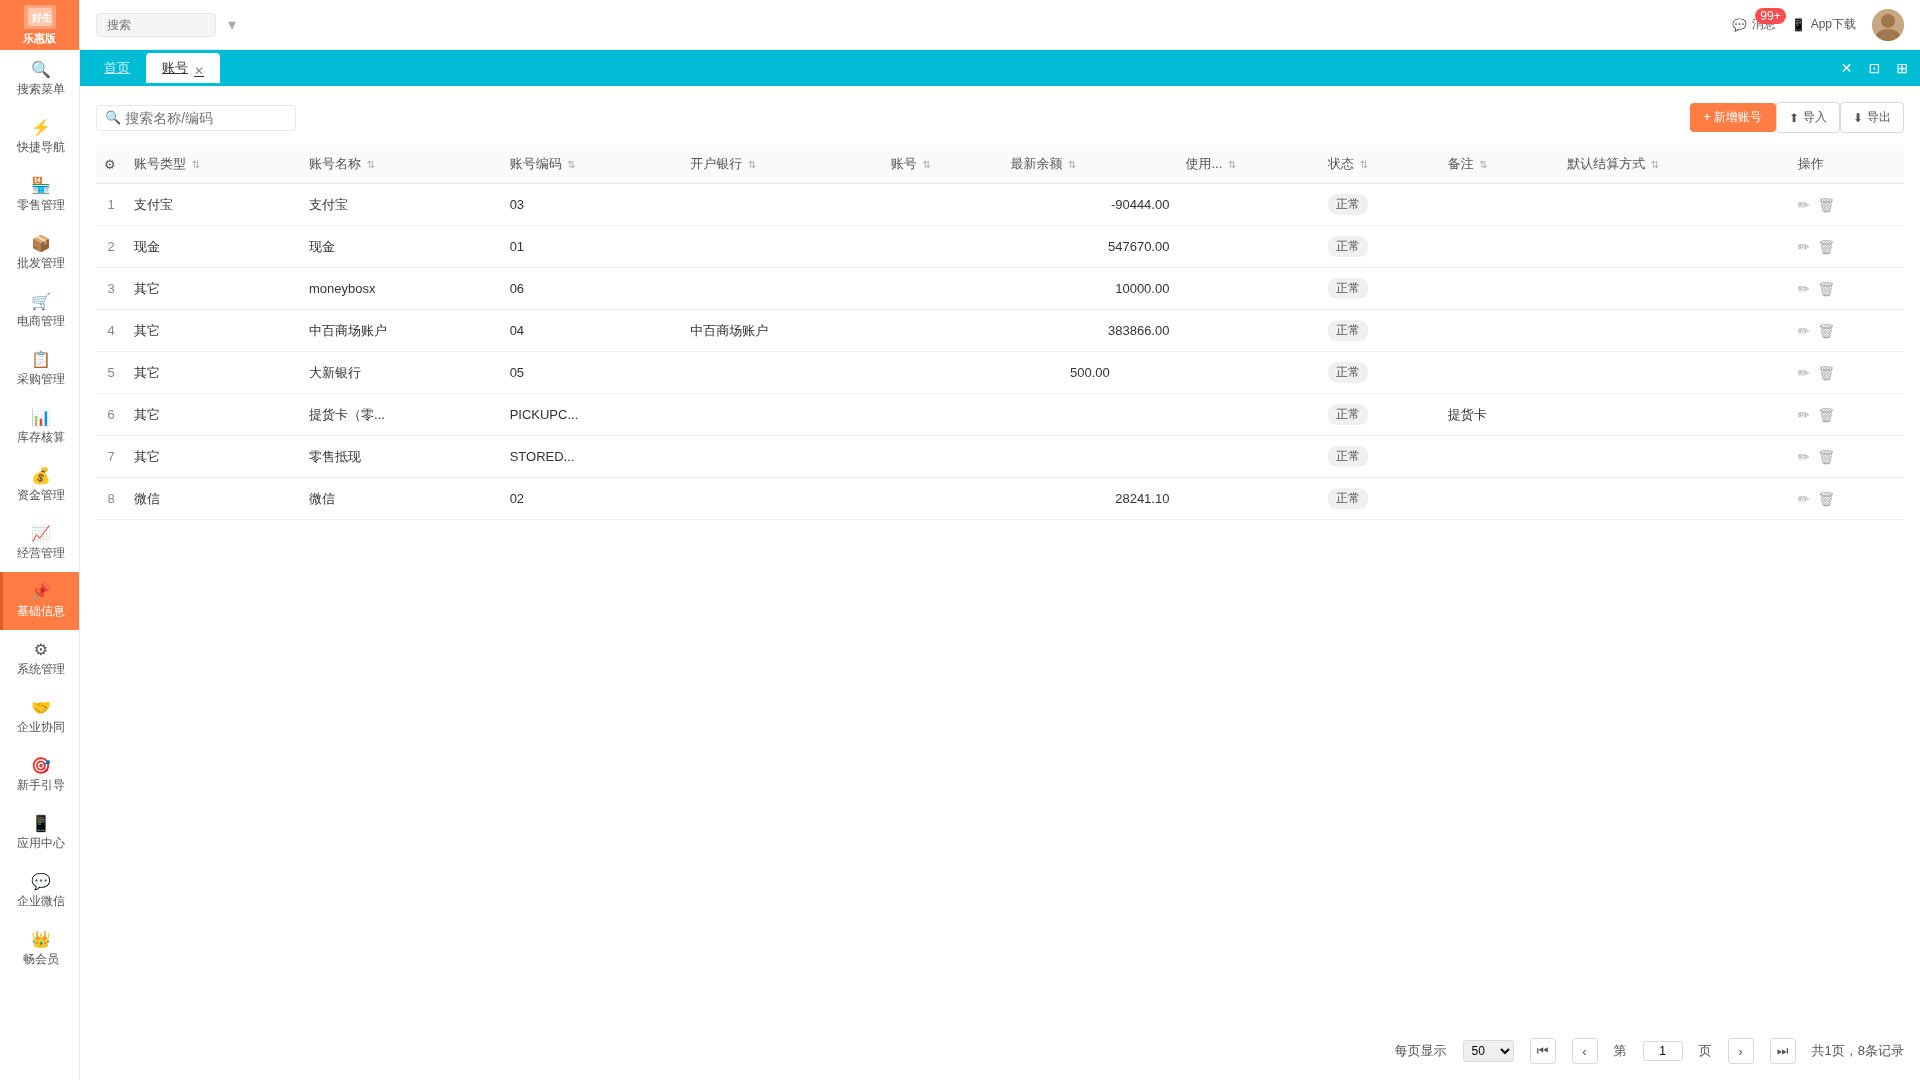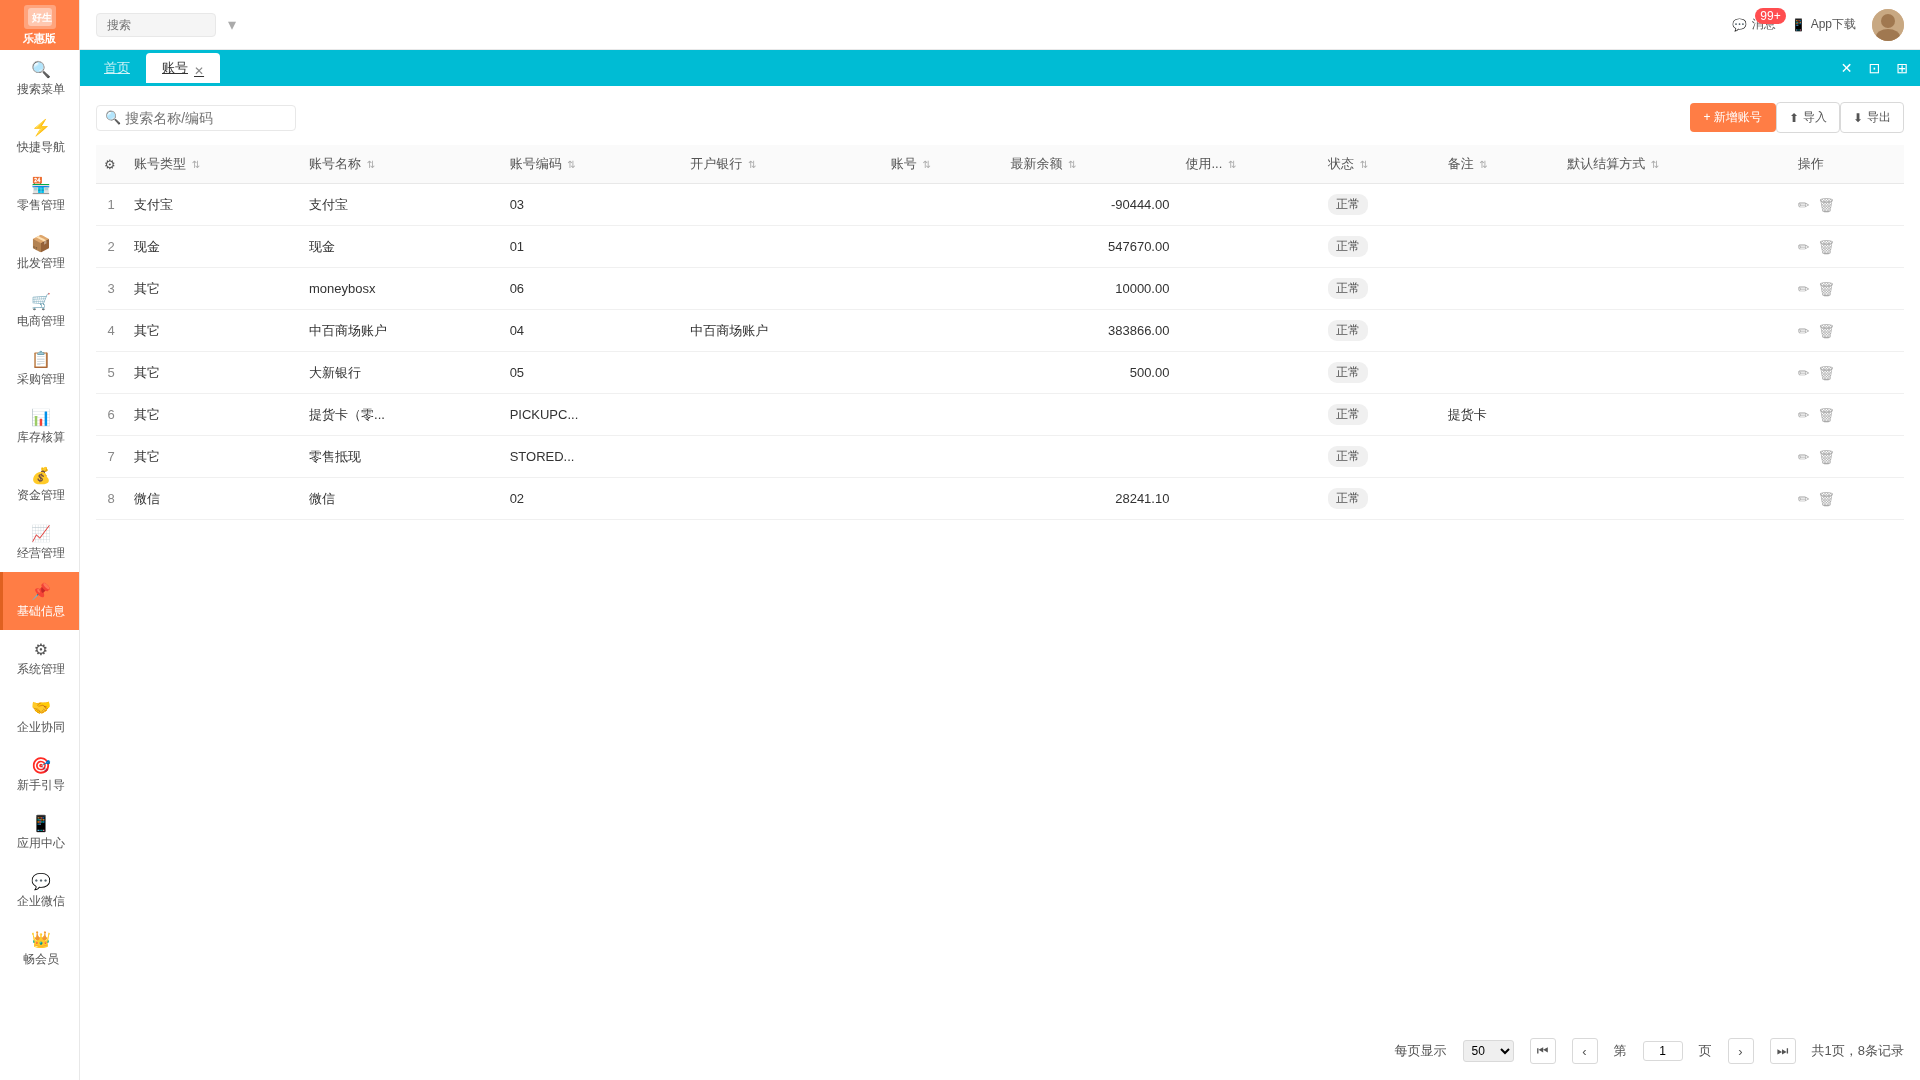--- a/index.html
+++ b/index.html
@@ -525,21 +525,21 @@
       </div>
     </td>
   </tr>
             <tr>
     <td style="text-align:center;color:#888;">5</td>
     <td>其它</td>
     <td>大新银行</td>
     <td>05</td>
     <td></td>
     <td></td>
-    <td style="text-align:right;">500.00</td>
+    <td style="text-align:center;">500.00</td>
     <td></td>
     <td>
       <span class="status-badge">正常</span>
     </td>
     <td></td>
     <td></td>
     <td>
       <div class="action-icons">
         <span class="action-icon">✏</span>
         <span class="action-icon">🗑</span>

